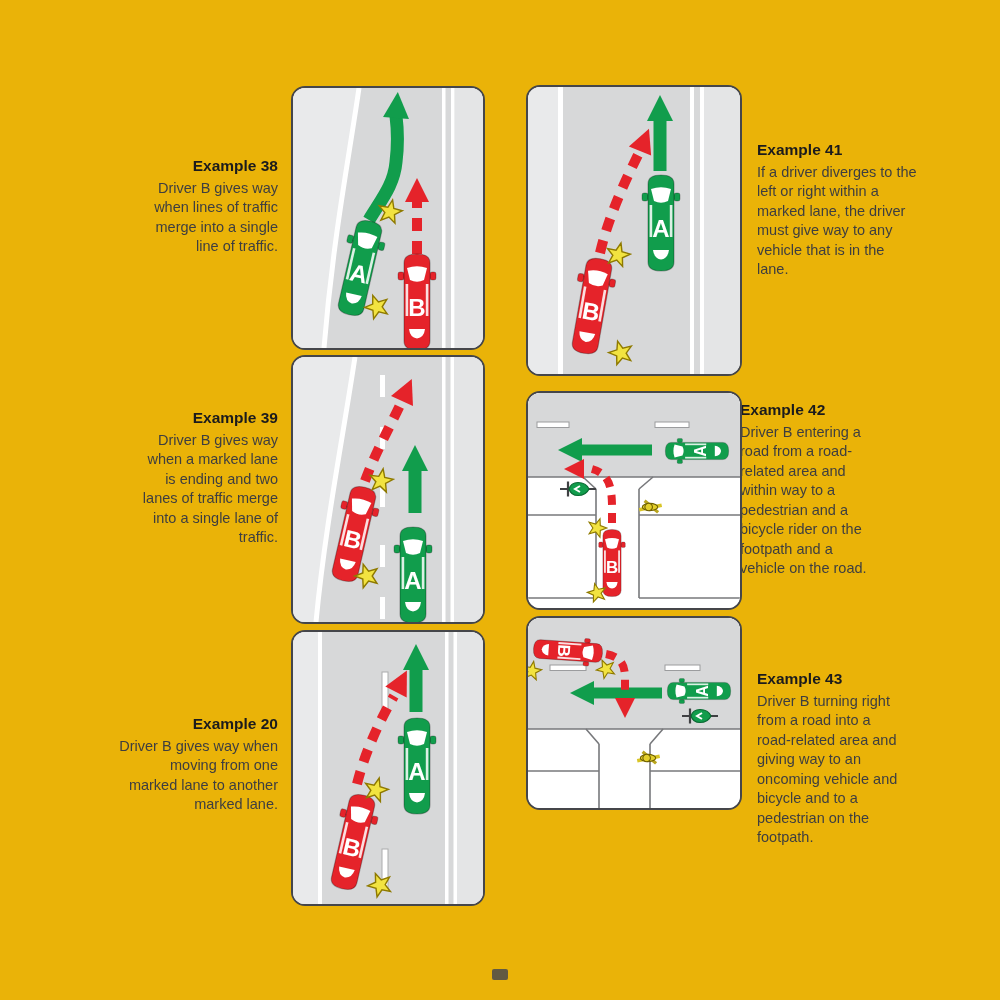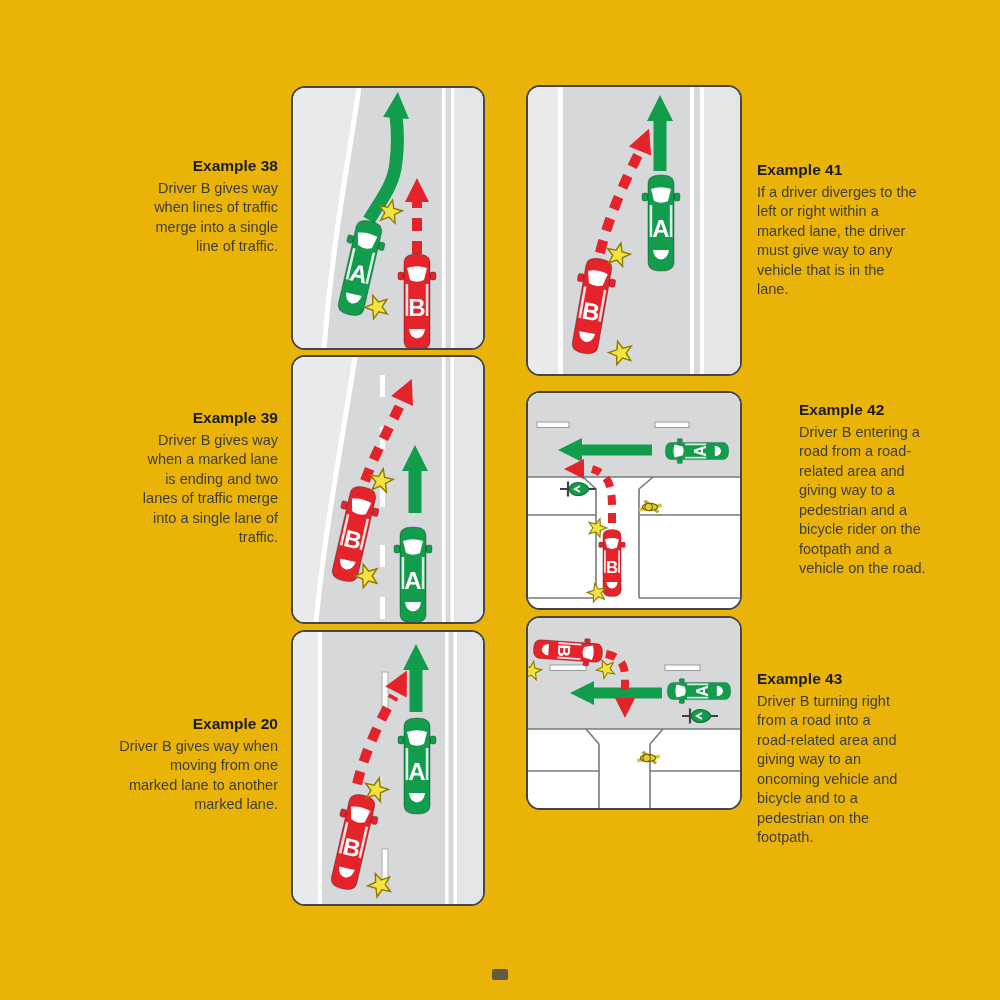--- a/index.html
+++ b/index.html
@@ -151,21 +151,21 @@
       </g>
       <g transform="translate(60,210) rotate(13) translate(-20,-50)" style="color:#E5232A">
         <use href="#car"></use>
           <text class="car-label" x="20" y="64">B</text>
       </g>
       <use href="#star" transform="translate(83,158) scale(0.95) rotate(15)"></use>
       <use href="#star" transform="translate(87,253) scale(0.95) rotate(-22)"></use>
     </svg>
   </div>
 
-  <div class="caption" style="left:757px;top:160px;width:160px;">
+  <div class="caption" style="left:757px;top:140px;width:160px;">
     <h3>Example 41</h3>
     <p>If a driver diverges to the left or right within a marked lane, the driver must give way to any vehicle that is in the lane.</p>
   </div>
   <div class="panel" style="left:526px;top:85px;width:212px;height:287px;">
     <svg viewBox="0 0 212 287">
       <rect width="212" height="287" fill="#D7D8D9"></rect>
       <rect x="0" y="0" width="30" height="287" fill="#E9EAEB"></rect>
       <rect x="176" y="0" width="36" height="287" fill="#E4E5E6"></rect>
       <rect x="30" y="0" width="5" height="287" fill="#ffffff"></rect>
       <rect x="162" y="0" width="4" height="287" fill="#ffffff"></rect>
@@ -184,23 +184,23 @@
       </g>
       <g transform="translate(64,219) rotate(10) translate(-20,-50)" style="color:#E5232A">
         <use href="#car"></use>
           <text class="car-label" x="20" y="64">B</text>
       </g>
       <use href="#star" transform="translate(90,168) scale(0.95) rotate(14)"></use>
       <use href="#star" transform="translate(93,266) scale(0.95) rotate(-16)"></use>
     </svg>
   </div>
 
-  <div class="caption" style="left:799px;top:400px;width:140px;">
+  <div class="caption" style="left:740px;top:400px;width:140px;">
     <h3>Example 42</h3>
-    <p>Driver B entering a road from a road-related area and giving way to a pedestrian and a bicycle rider on the footpath and a vehicle on the road.</p>
+    <p>Driver B entering a road from a road-related area and within way to a pedestrian and a bicycle rider on the footpath and a vehicle on the road.</p>
   </div>
   <div class="panel" style="left:526px;top:391px;width:212px;height:215px;">
     <svg viewBox="0 0 212 215">
       <rect width="212" height="215" fill="#ffffff"></rect>
       <rect x="0" y="0" width="212" height="84" fill="#D7D8D9"></rect>
       <g fill="#ffffff" stroke="#9B9C9E">
         <rect x="9" y="29" width="32" height="5.5"></rect>
           <rect x="127" y="29" width="34" height="5.5"></rect>
       </g>
       <g stroke="#77787B" stroke-width="1.6" fill="none">

